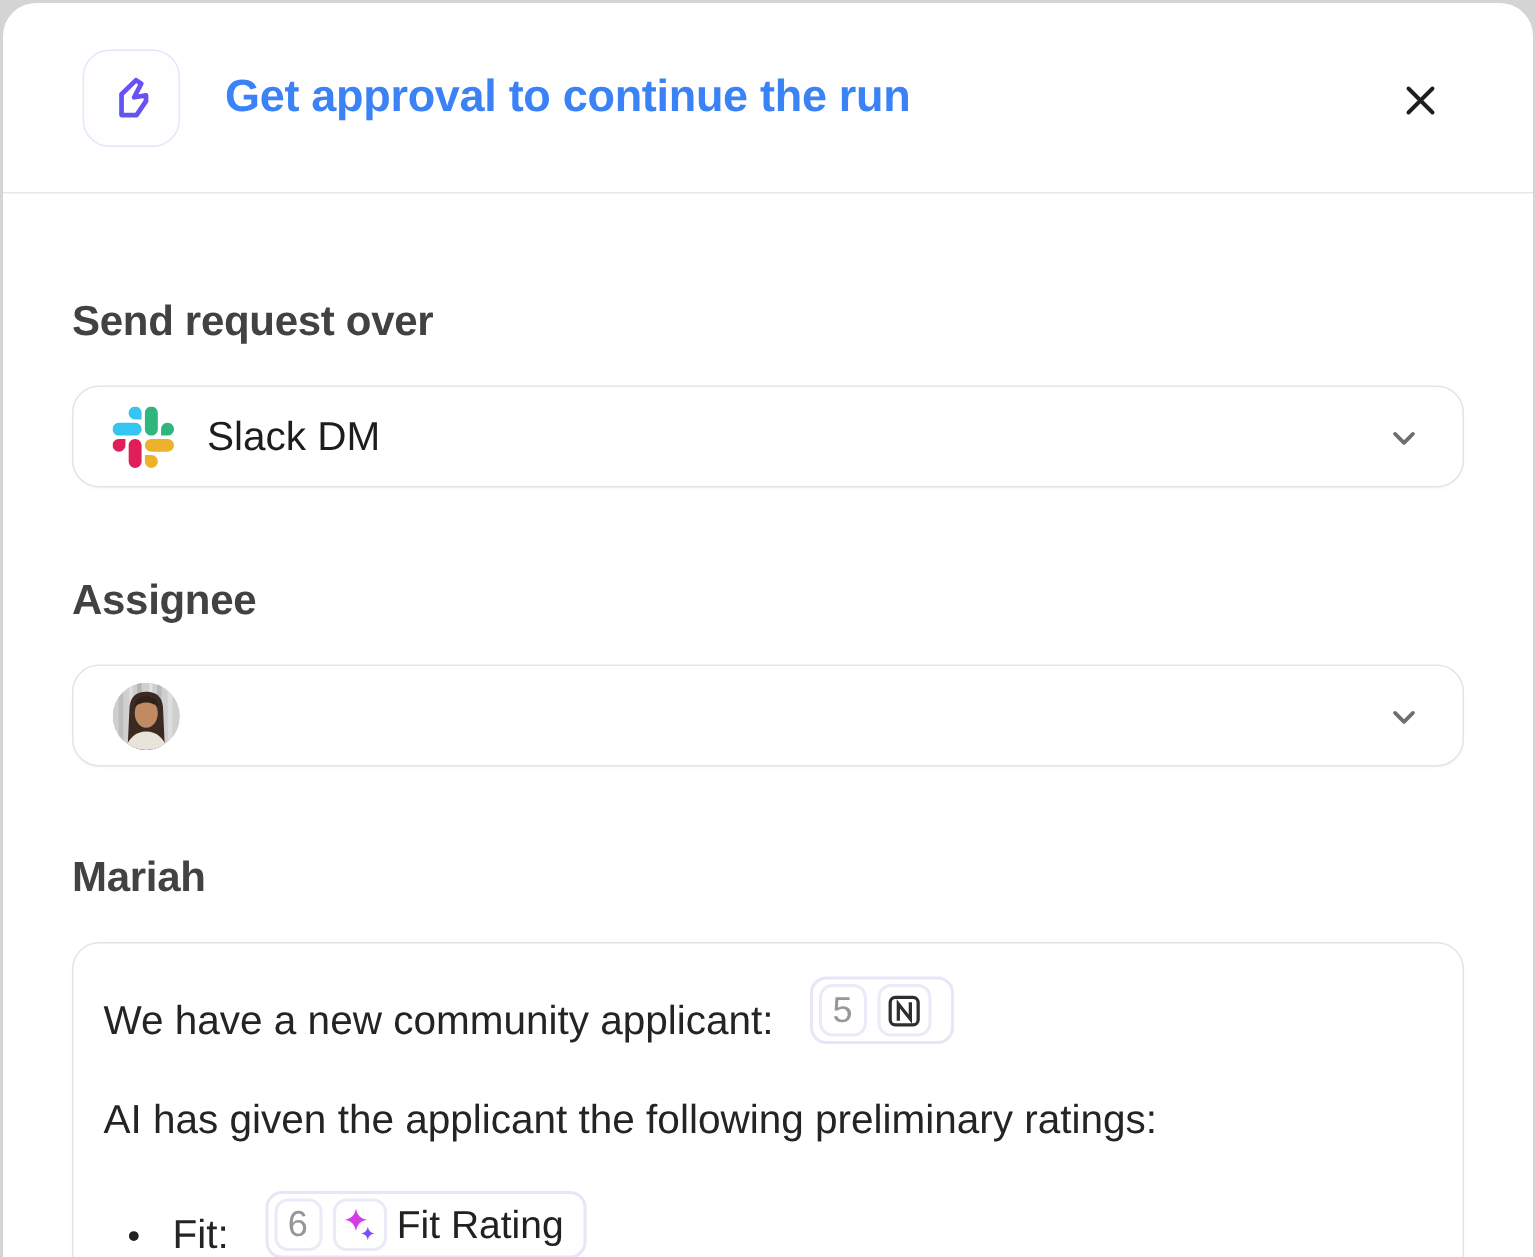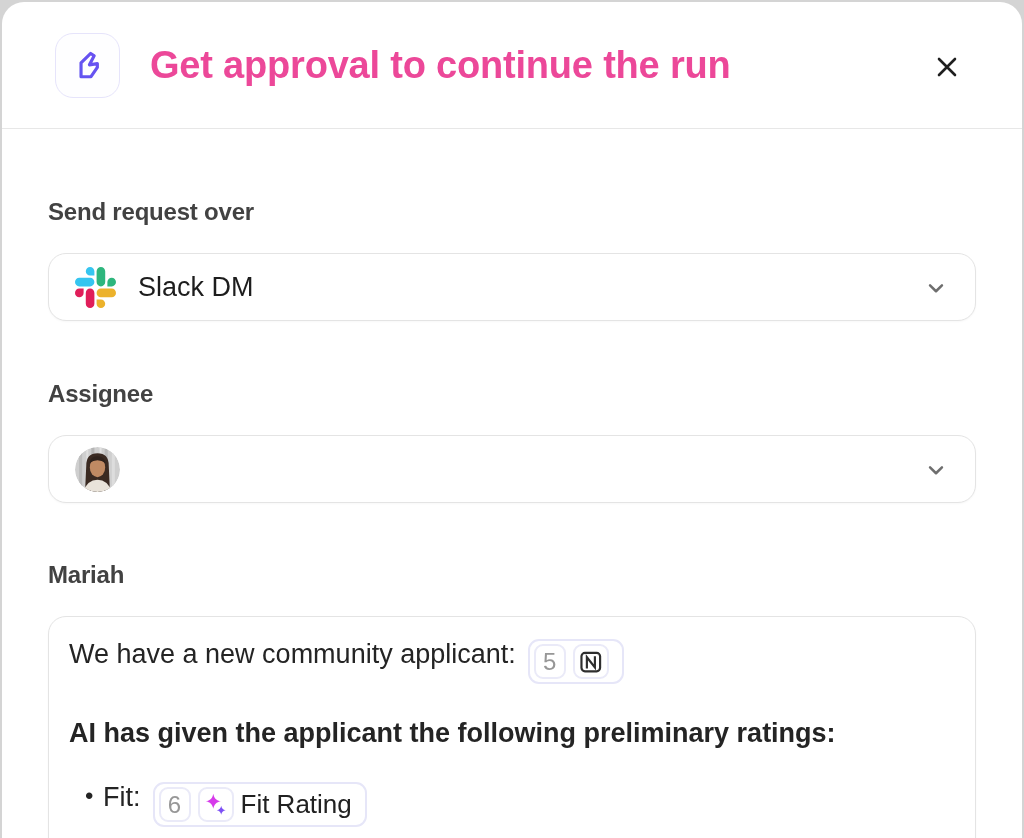--- a/index.html
+++ b/index.html
@@ -5,41 +5,41 @@
   * { margin:0; padding:0; box-sizing:border-box; }
   html,body { width:1024px; height:838px; overflow:hidden; background:#d4d4d4;
               font-family:"Liberation Sans", sans-serif; }
   .modal { position:absolute; left:2px; top:2px; width:1020px; height:920px;
            background:#ffffff; border-radius:22px 22px 0 0; overflow:hidden; }
   
   .header { height:127px; display:flex; align-items:center; padding:0 53px;
             border-bottom:1px solid #e7e7e7; position:relative; }
   .hicon { width:65px; height:65px; border:1.5px solid #e6e4fb; border-radius:18px;
            background:#fefeff; display:flex; align-items:center; justify-content:center; flex:0 0 auto; }
-  .title { margin-left:30px; font-size:38px; font-weight:700; color:#ec4899; letter-spacing:-0.2px; }
+  .title { margin-left:30px; font-size:30px; font-weight:700; color:#3b82f6; letter-spacing:-0.2px; }
   .close-btn { position:absolute; right:58px; top:48px; width:34px; height:34px;
                display:flex; align-items:center; justify-content:center; cursor:pointer; background:none; border:none; }
   
   .body { padding:0 46px; }
-  .field-label { font-size:24px; font-weight:700; color:#424242; letter-spacing:-0.2px; }
+  .field-label { font-size:28px; font-weight:700; color:#424242; letter-spacing:-0.2px; }
   .lbl-1 { margin-top:69px; }
   .lbl-2 { margin-top:59px; }
   .lbl-3 { margin-top:58px; }
   .select { margin-top:27px; height:68px; border:1.5px solid #e4e4e4; border-radius:18px;
             background:#fff; display:flex; align-items:center; padding:16px 26px; position:relative;
             box-shadow:0 1px 2px rgba(0,0,0,0.03); cursor:pointer; }
   .select .val { margin-left:22px; font-size:27px; color:#1d1d1d; }
   .chev { position:absolute; right:26px; top:21px; }
   .avatar { width:45px; height:45px; border-radius:50%; overflow:hidden; flex:0 0 auto; }
   
   .msgbox { margin-top:27px; border:1.5px solid #e4e4e4; border-radius:18px; background:#fff;
             padding:22px 20px 0 20px; height:320px; box-shadow:0 1px 2px rgba(0,0,0,0.03); }
-  .mrow { display:flex; align-items:flex-start; font-size:27px; color:#242424; }
+  .mrow { display:flex; align-items:flex-end; font-size:27px; color:#242424;gap:12px; }
   .row1 { margin-bottom:34px; }
-  .row2 { margin-bottom:32px; height:32px;font-weight:bold; }
+  .row2 { margin-bottom:32px; height:32px; }
   .row3 { margin-bottom:8px; }
   .bullet { width:26px; text-align:left; font-size:24px; color:#242424; padding-left:16px; }
   .fit-label { margin-left:8px; }
   .chip { display:inline-flex; align-items:center; gap:7px; border:2px solid #e6e6f8;
           border-radius:11px; padding:3px 13px 3px 4px; background:#fff; margin-left:12px;
           font-size:26px; color:#212121; cursor:pointer; }
   .chip .count { min-width:32px; height:35px; padding:0 7px; border:2px solid #eaeaf8; border-radius:9px;
                  display:flex; align-items:center; justify-content:center; font-size:24px; color:#979797; }
   .chip .icobox { width:36px; height:35px; border:2px solid #eaeaf8; border-radius:9px;
                   display:flex; align-items:center; justify-content:center; }

